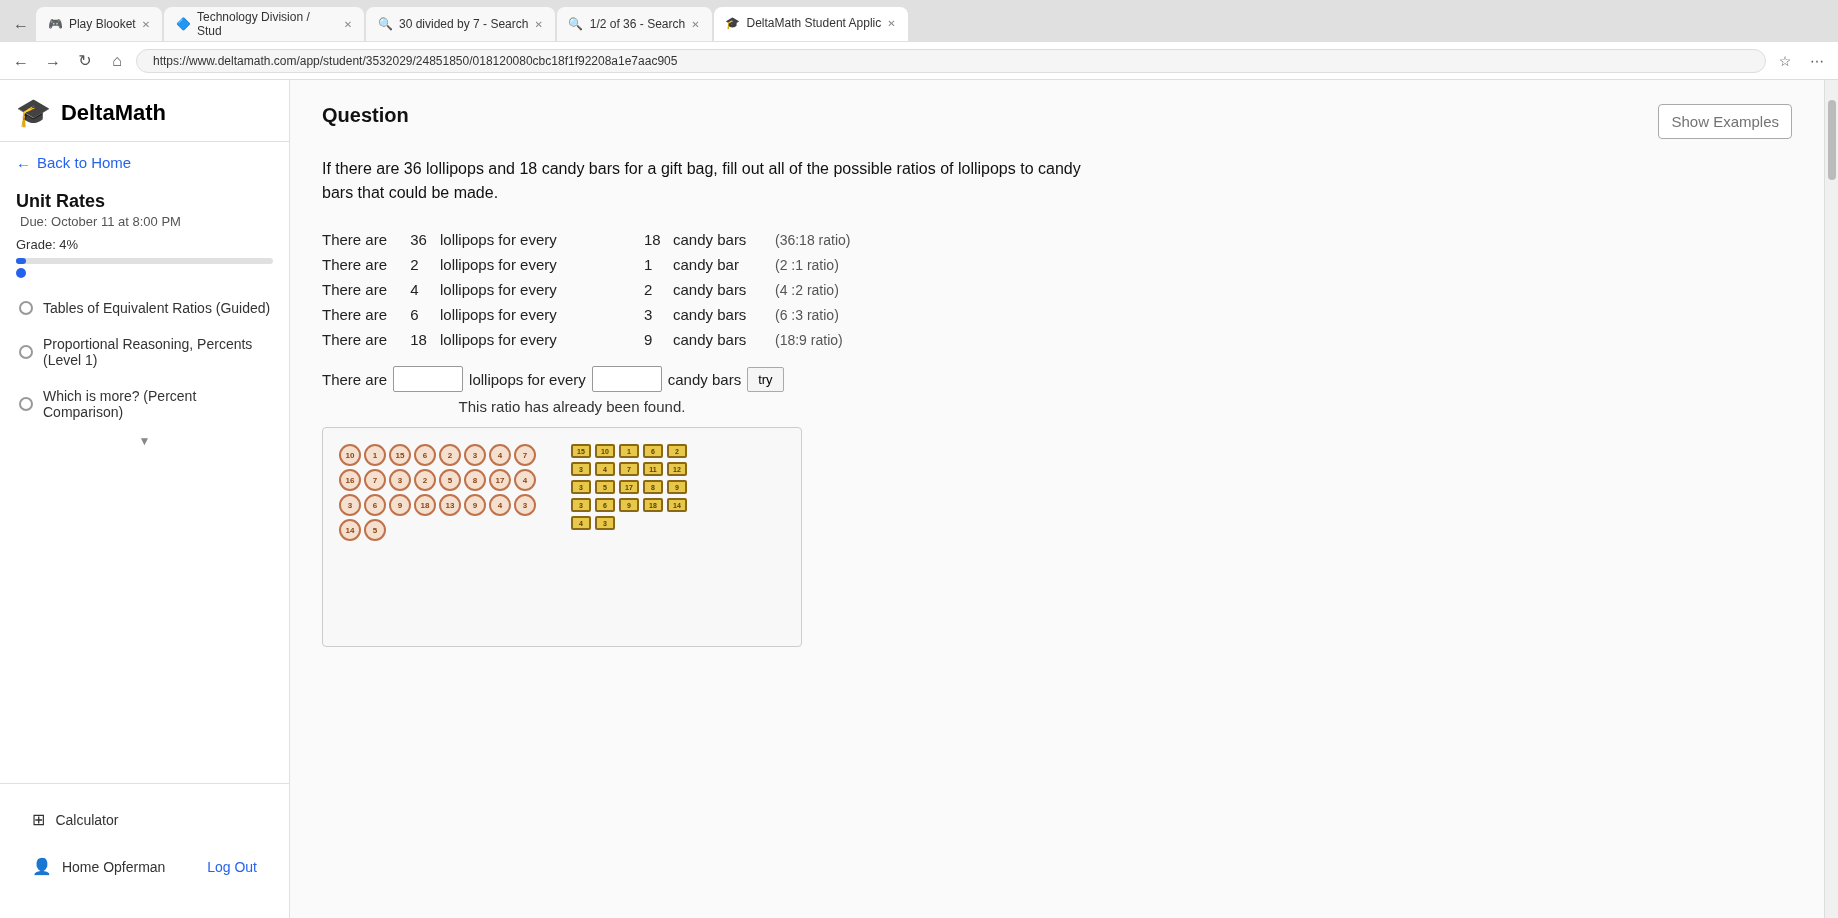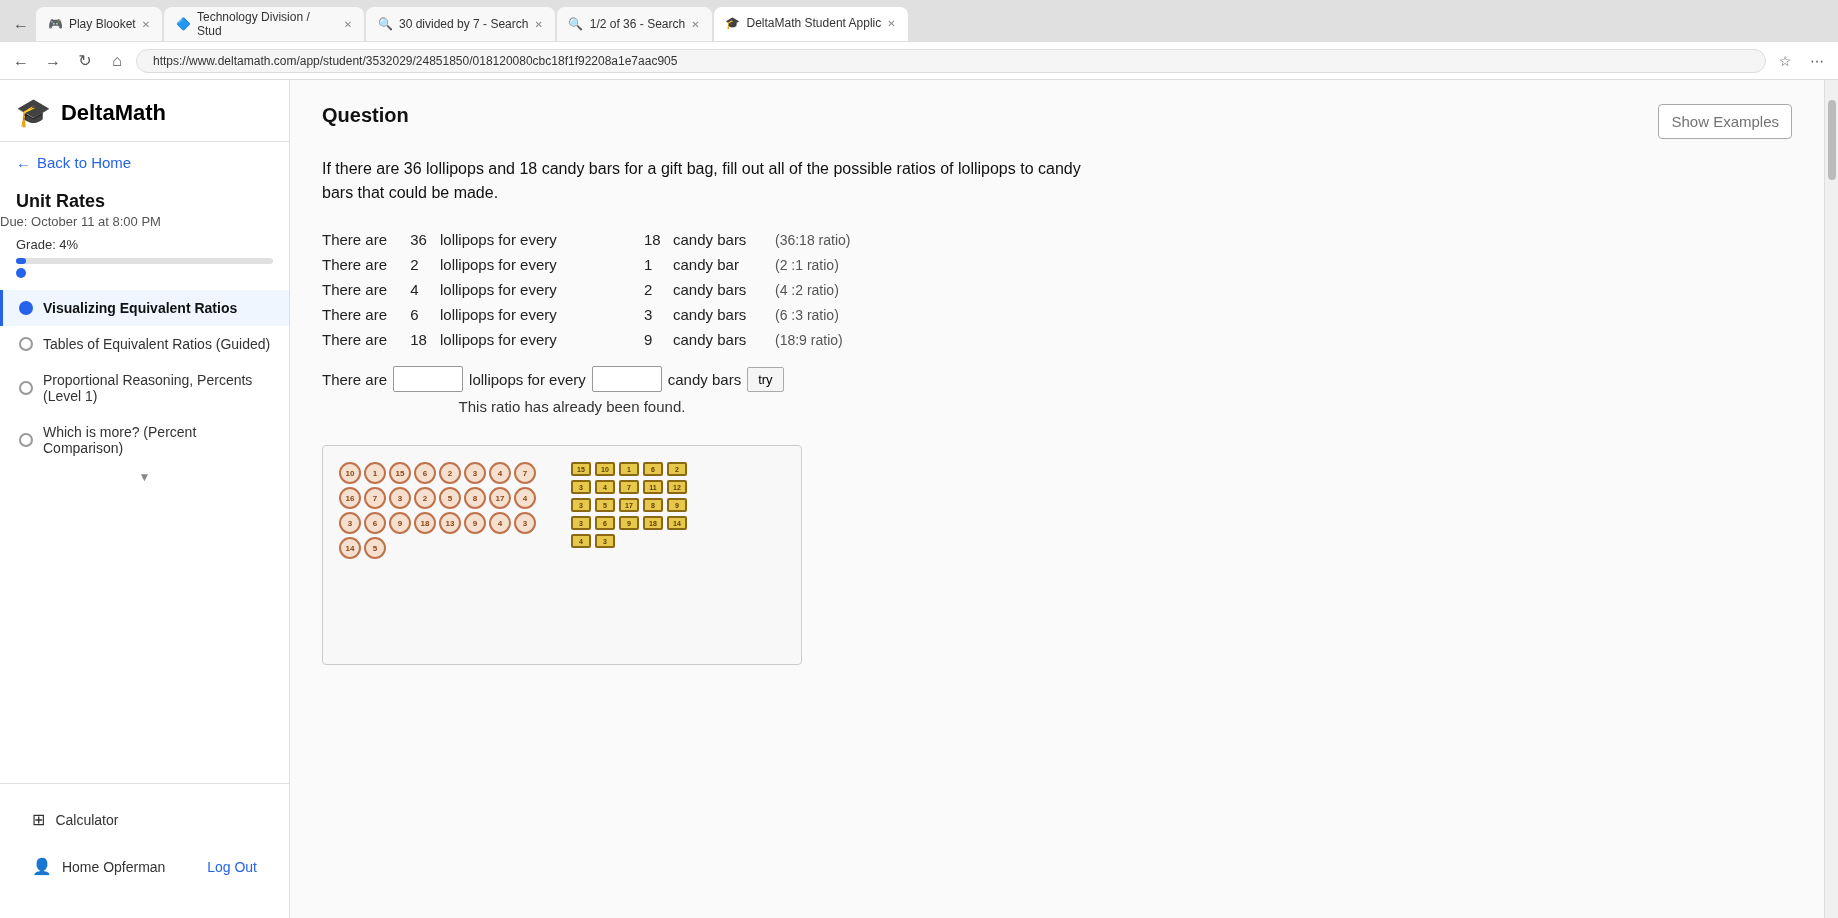--- a/index.html
+++ b/index.html
@@ -150,21 +150,21 @@
     .unit-title {
       font-size: 18px;
       font-weight: bold;
       color: #111;
       padding: 8px 16px 2px 16px;
     }
 
     .due-date {
       font-size: 13px;
       color: #555;
-      padding: 0 16px 4px 0;
+      padding: 0 16px 4px 20px;
     }
 
     .grade-label {
       font-size: 13px;
       color: #333;
       padding: 4px 16px 2px 16px;
     }
 
     .grade-bar-container {
       padding: 4px 16px 12px 16px;
@@ -355,21 +355,21 @@
       padding: 4px 10px;
       font-size: 13px;
       cursor: pointer;
       border-radius: 2px;
     }
 
     .already-found {
       font-size: 15px;
       color: #333;
       margin-top: 4px;
-      margin-bottom: 30px;
+      margin-bottom: 12px;
       text-align: center;
       max-width: 500px;
     }
 
     
     .visual-container {
       border: 1px solid #ccc;
       background: #f8f8f8;
       border-radius: 4px;
       padding: 16px;
@@ -502,24 +502,20 @@
     <div class="due-date">Due: October 11 at 8:00 PM</div>
     <div class="grade-label">Grade: 4%</div>
     <div class="grade-bar-container">
       <div class="grade-bar-track">
         <div class="grade-bar-fill"></div>
       </div>
       <div class="grade-dot"></div>
     </div>
 
     <div class="nav-section">
-      <div class="nav-item active">
-        <div class="nav-item-circle active-circle"></div>
-        <span>Visualizing Equivalent Ratios</span>
-      </div>
       <div class="nav-item">
         <div class="nav-item-circle"></div>
         <span>Tables of Equivalent Ratios (Guided)</span>
       </div>
       <div class="nav-item">
         <div class="nav-item-circle"></div>
         <span>Proportional Reasoning, Percents (Level 1)</span>
       </div>
       <div class="nav-item">
         <div class="nav-item-circle"></div>

